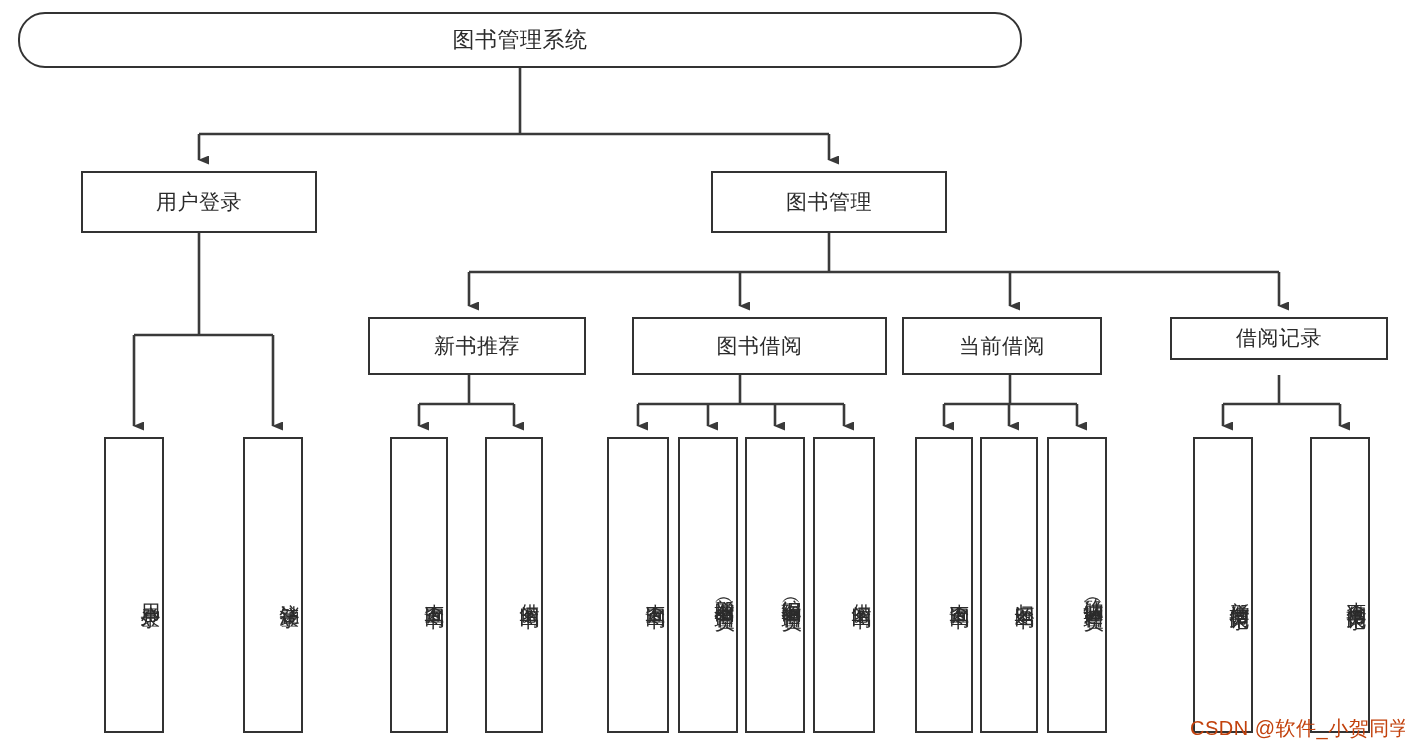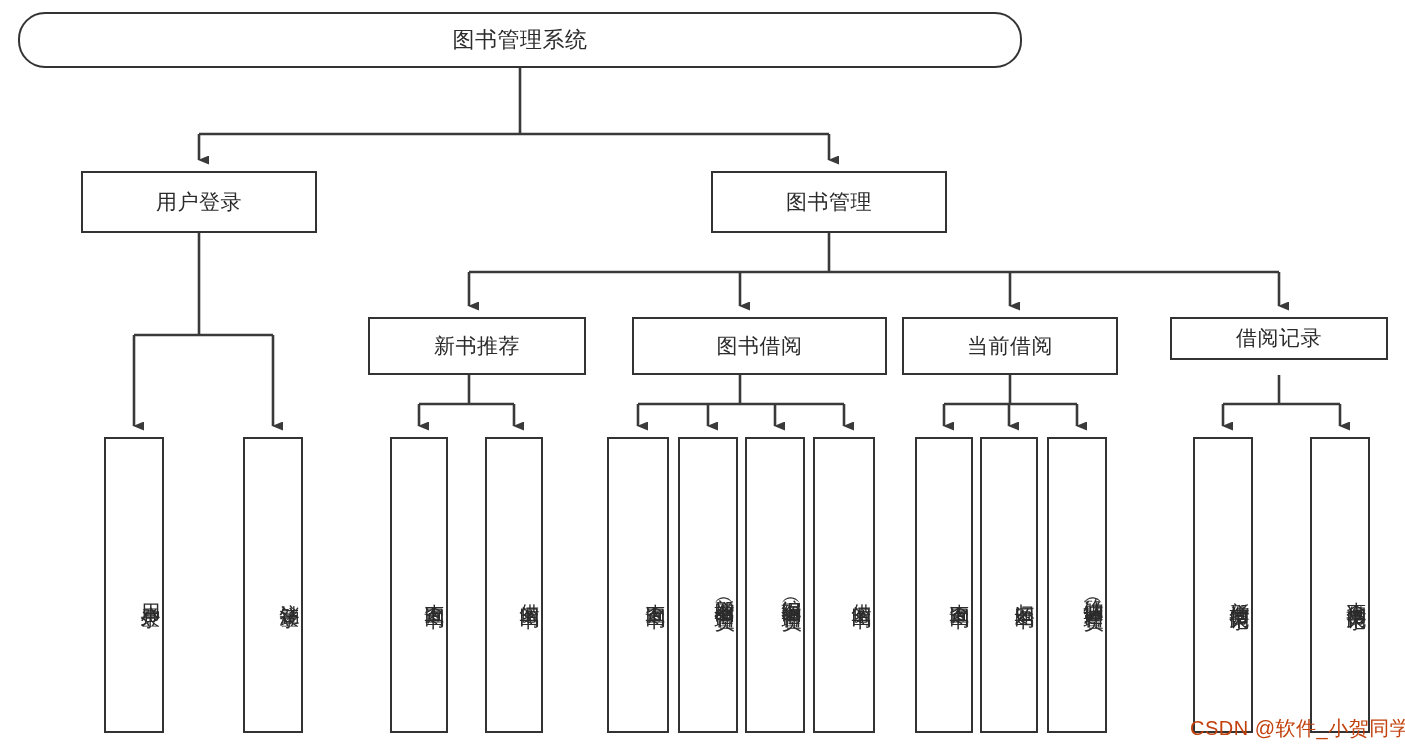--- a/index.html
+++ b/index.html
@@ -131,21 +131,21 @@
         <span class="">图书管理</span>
       </div>
     </div>
   <div id="level3-layer">
       <div class="node horiz" style="left: 368px; top: 317px; width: 218px; height: 58px;">
         <span class="">新书推荐</span>
       </div>
       <div class="node horiz" style="left: 632px; top: 317px; width: 255px; height: 58px;">
         <span class="">图书借阅</span>
       </div>
-      <div class="node horiz" style="left: 902px; top: 317px; width: 216px; height: 58px;">
+      <div class="node horiz" style="left: 902px; top: 317px; width: 200px; height: 58px;">
         <span class="">当前借阅</span>
       </div>
       <div class="node horiz" style="left: 1170px; top: 317px; width: 218px; height: 43px;">
         <span class="">借阅记录</span>
       </div>
     </div>
   <div id="leaf-layer">
       <div class="node vert" style="left: 104px; top: 437px; width: 60px; height: 296px;">
         <span class="vlabel">用户登录</span>
       </div>

